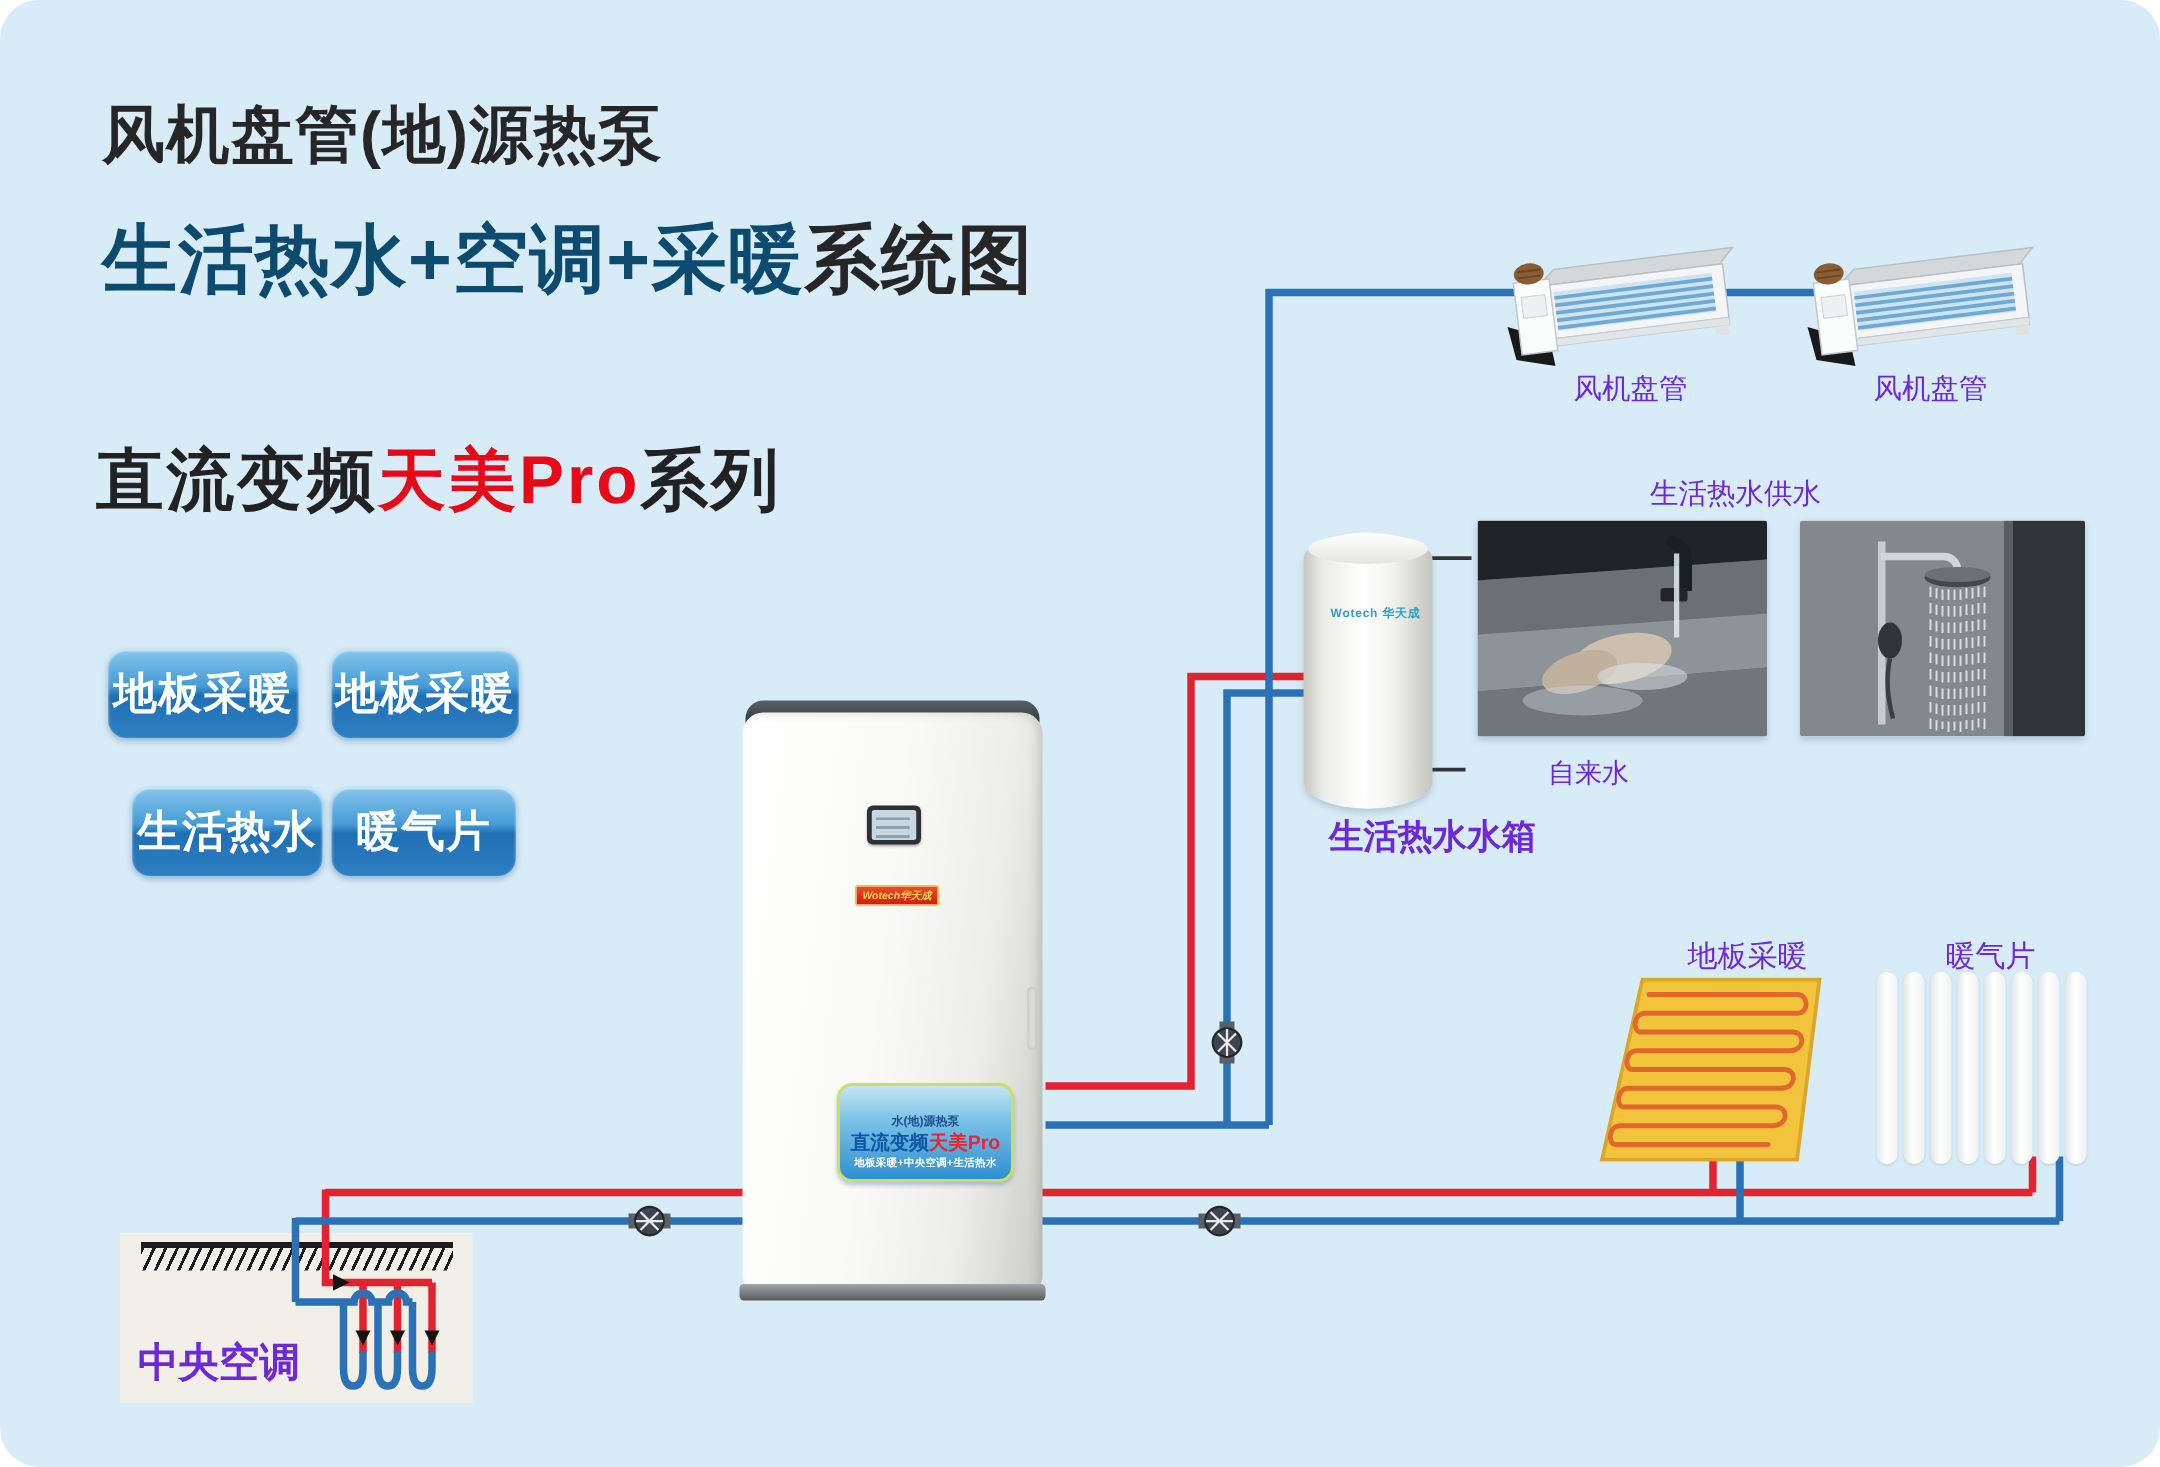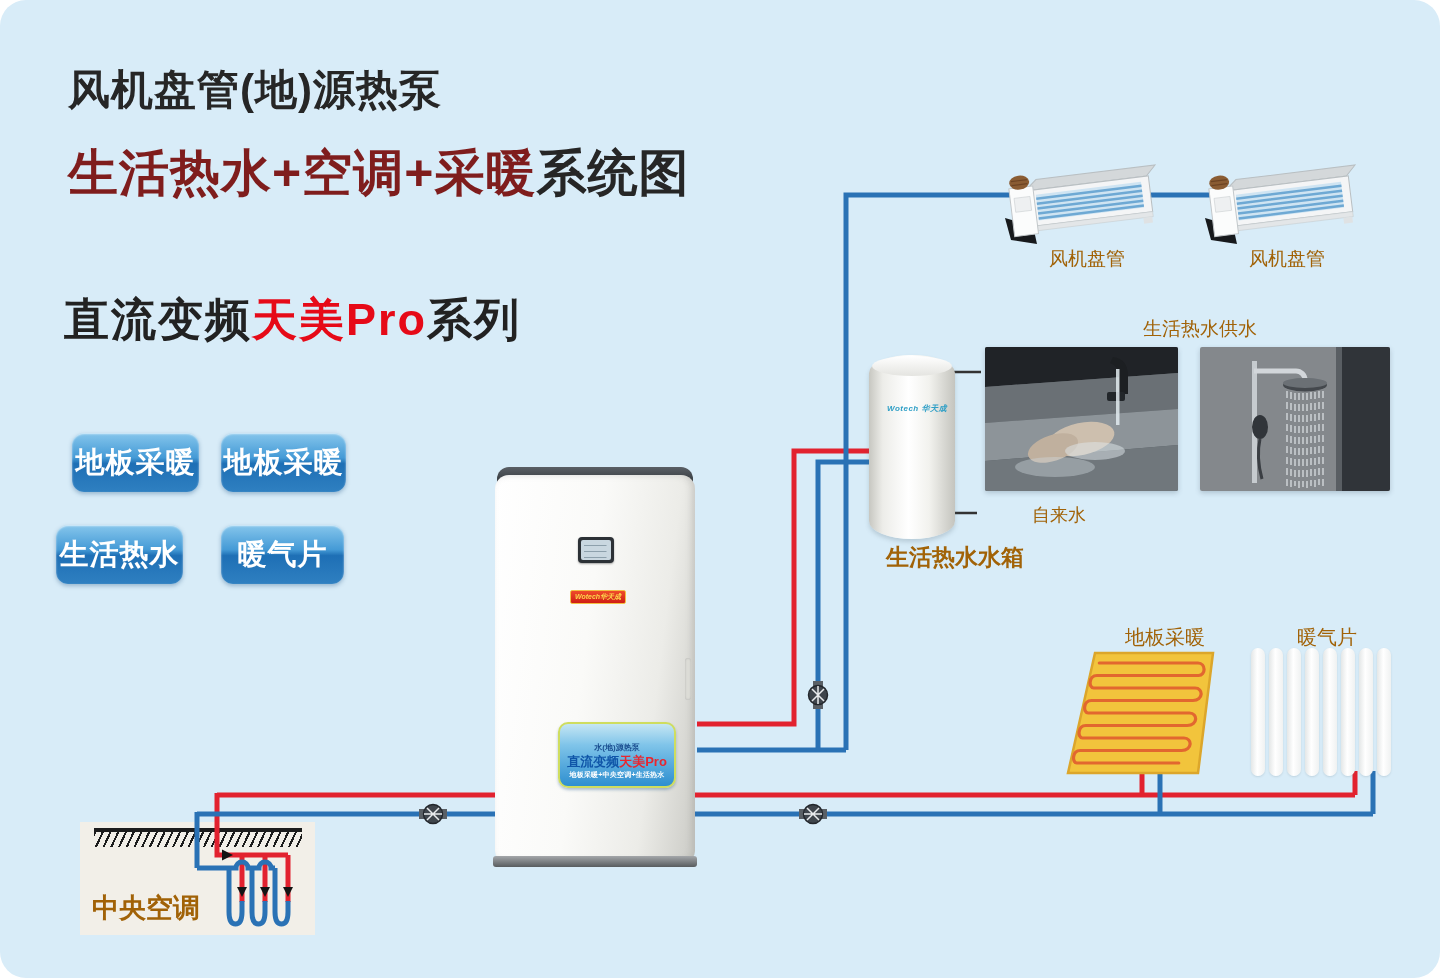--- a/index.html
+++ b/index.html
@@ -1,47 +1,47 @@
 <!DOCTYPE html>
 <html><head>
 <meta charset="utf-8">
 <style>
   html,body{margin:0;padding:0;background:#ffffff;font-family:"Liberation Sans","DejaVu Sans",sans-serif;}
   #poster{position:relative;width:1440px;height:978px;background:#d8ecf8;border-radius:26px;overflow:hidden;}
   .abs{position:absolute;}
   
   .title1{left:68px;top:62px;font-size:42px;font-weight:900;color:#262626;letter-spacing:1px;white-space:nowrap;}
   .title2{left:68px;top:140px;font-size:50px;font-weight:900;letter-spacing:1px;white-space:nowrap;color:#262626;}
-  .title2 .red{color:#7f1d1d;text-align:center;}
+  .title2 .red{color:#0c4a6e;text-align:center;}
   .series{left:64px;top:290px;font-size:45px;font-weight:700;color:#222;letter-spacing:2px;white-space:nowrap;}
   .series .red{color:#e60a18;}
   
   .logo{left:1185px;top:22px;width:180px;height:60px;}
   .logo .swoosh{position:absolute;left:8px;top:0;width:150px;height:16px;}
   .logo .brand{position:absolute;left:0;top:12px;width:180px;text-align:center;font-size:21px;font-weight:900;font-style:italic;color:#e3ae4c;text-shadow:0 1px 1px rgba(255,255,255,.6);white-space:nowrap;}
   .logo .brand .cn{font-style:normal;font-size:19px;letter-spacing:1px;}
   .logo .brand sup{font-size:8px;}
   .logo .slogan{position:absolute;left:0;top:39px;width:180px;text-align:center;font-size:8.5px;font-weight:700;color:#dfae4e;letter-spacing:1px;white-space:nowrap;}
   
   .fbtn{width:127px;height:59px;border-radius:12px;display:flex;align-items:center;justify-content:center;
     background:linear-gradient(180deg,#86c6ec 0%,#449ad6 42%,#1e6fb5 52%,#2f80c1 100%);
     box-shadow:inset 0 1px 2px rgba(255,255,255,.75),0 2px 4px rgba(30,80,130,.35);
     color:#fff;font-size:29px;font-weight:900;letter-spacing:1px;white-space:nowrap;}
   
-  .lbl{color:#a16207;white-space:nowrap;}
+  .lbl{color:#6d28d9;white-space:nowrap;}
   
   .fancoil{width:168px;height:95px;}
   .fc-label{width:168px;text-align:center;font-size:19px;}
   
   .tank{left:869px;top:355px;width:86px;height:184px;border-radius:43px/18px;
     background:linear-gradient(90deg,#c7c7c1 0%,#ededE9 16%,#ffffff 46%,#f2f2ee 70%,#c4c4be 100%);
     box-shadow:0 3px 4px rgba(90,110,125,.25);}
   .tank:before{content:"";position:absolute;left:3px;top:1px;width:80px;height:20px;border-radius:50%;
     background:linear-gradient(#ffffff,#e4e4e0);}
-  .tank .tbrand{position:absolute;left:0;top:48px;width:96px;text-align:center;font-size:8px;font-weight:700;font-style:italic;color:#2f9fc6;letter-spacing:.5px;}
+  .tank .tbrand{position:absolute;left:0;top:48px;width:96px;text-align:center;font-size:8px;font-weight:700;color:#2f9fc6;letter-spacing:.5px;}
   .tank-label{left:846px;top:542px;font-size:23px;font-weight:800;margin-left:40px;}
   
   .photo{border-radius:2px;overflow:hidden;box-shadow:0 2px 5px rgba(80,100,115,.3);}
   
   .unit{left:489px;top:462px;width:212px;height:414px;}
   .unit .body{position:absolute;left:6px;top:13px;width:200px;height:386px;border-radius:14px 14px 10px 10px;
     background:linear-gradient(97deg,#ffffff 0%,#fafaf8 45%,#ececE8 76%,#cfcfca 97%);
     box-shadow:inset -3px 0 6px rgba(120,120,115,.25);}
   .unit .cap{position:absolute;left:8px;top:5px;width:196px;height:18px;border-radius:12px 12px 4px 4px;
     background:linear-gradient(#5a5f65,#2e3337);}
@@ -63,21 +63,21 @@
   
   .fh-label{left:1125px;top:624px;font-size:20px;}
   .rad-label{left:1297px;top:624px;font-size:20px;}
   .radiator{left:1251px;top:648px;width:146px;height:128px;display:flex;gap:4.5px;}
   .radiator .bar{width:13.5px;height:128px;border-radius:7px;background:linear-gradient(90deg,#e4e7e7,#ffffff 45%,#eff1f1);box-shadow:0 1px 2px rgba(120,140,150,.25);}
   
   .groundbox{left:80px;top:822px;width:235px;height:113px;background:#f2efe8;}
   .groundbox .hatch{position:absolute;left:14px;top:6px;width:208px;height:15px;
     border-top:4px solid #1c1c1c;background:repeating-linear-gradient(115deg,#1c1c1c 0 2px,transparent 2px 7px);}
   .ground-label{left:92px;top:890px;font-size:27px;font-weight:800;}
-  .supply-label{left:1100px;top:316px;width:200px;text-align:center;font-size:19px;}
+  .supply-label{left:1100px;top:316px;width:200px;text-align:left;font-size:19px;}
   .tap-label{left:1032px;top:503px;font-size:18px;font-family:Liberation Mono, monospace;}
   svg{display:block;}
 </style>
 </head>
 <body>
 
 <div id="poster">
 
   <div class="abs groundbox">
     <div class="hatch"></div>
@@ -152,21 +152,21 @@
     <span>直流变频</span><span class="red">天美Pro</span><span>系列</span>
   </div>
 
 
   <div class="abs fbtn" style="left:72px;top:433px;z-index:3">
       <span>地板采暖</span>
     </div>
   <div class="abs fbtn" style="left:221px;top:433px;z-index:3;width:125px">
       <span>地板采暖</span>
     </div>
-  <div class="abs fbtn" style="left:56px;top:525px;z-index:3">
+  <div class="abs fbtn" style="left:88px;top:525px;z-index:3">
       <span>生活热水</span>
     </div>
   <div class="abs fbtn" style="left:221px;top:525px;z-index:3;width:123px">
       <span>暖气片</span>
     </div>
 
   <div class="abs fancoil" style="left:1003px;top:160px;z-index:3">
     <svg width="168" height="95" viewBox="0 0 168 95">
       <polygon points="2,58 30,66 34,84 8,80" fill="#17191c"></polygon>
       <g transform="rotate(-7 80 42)">

